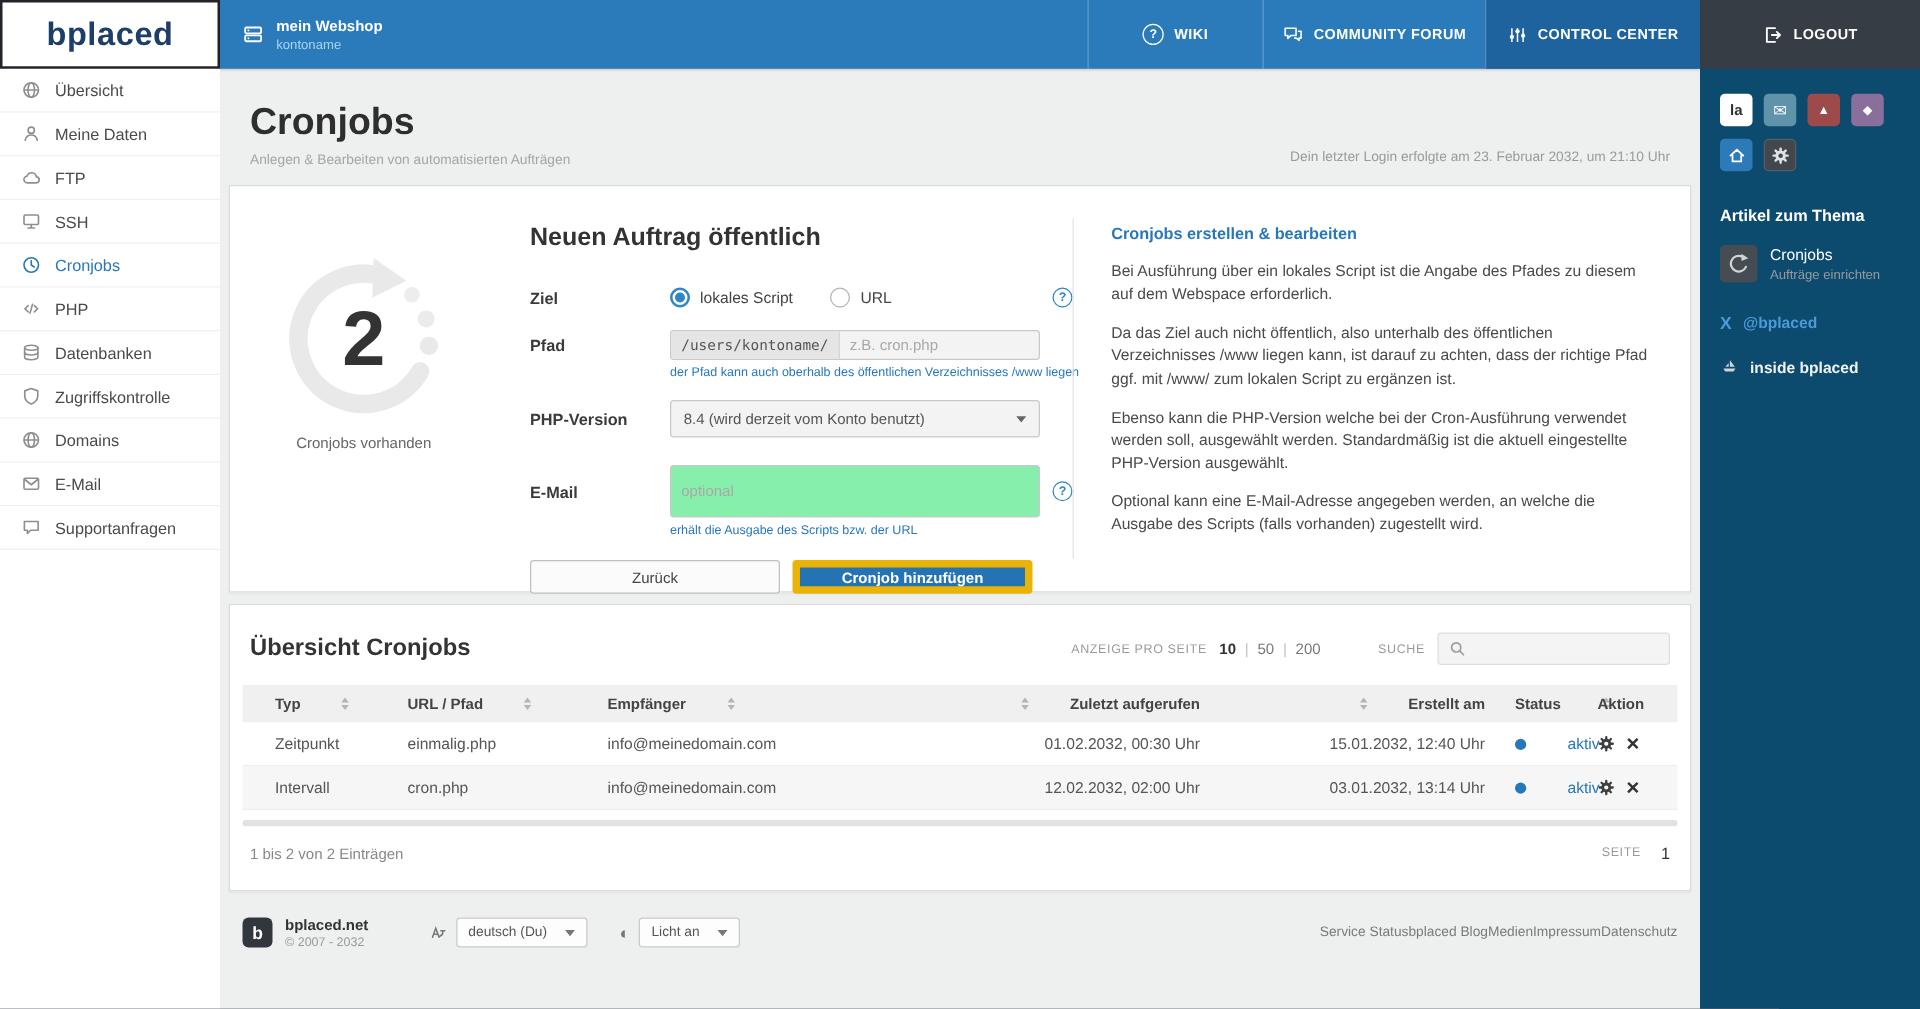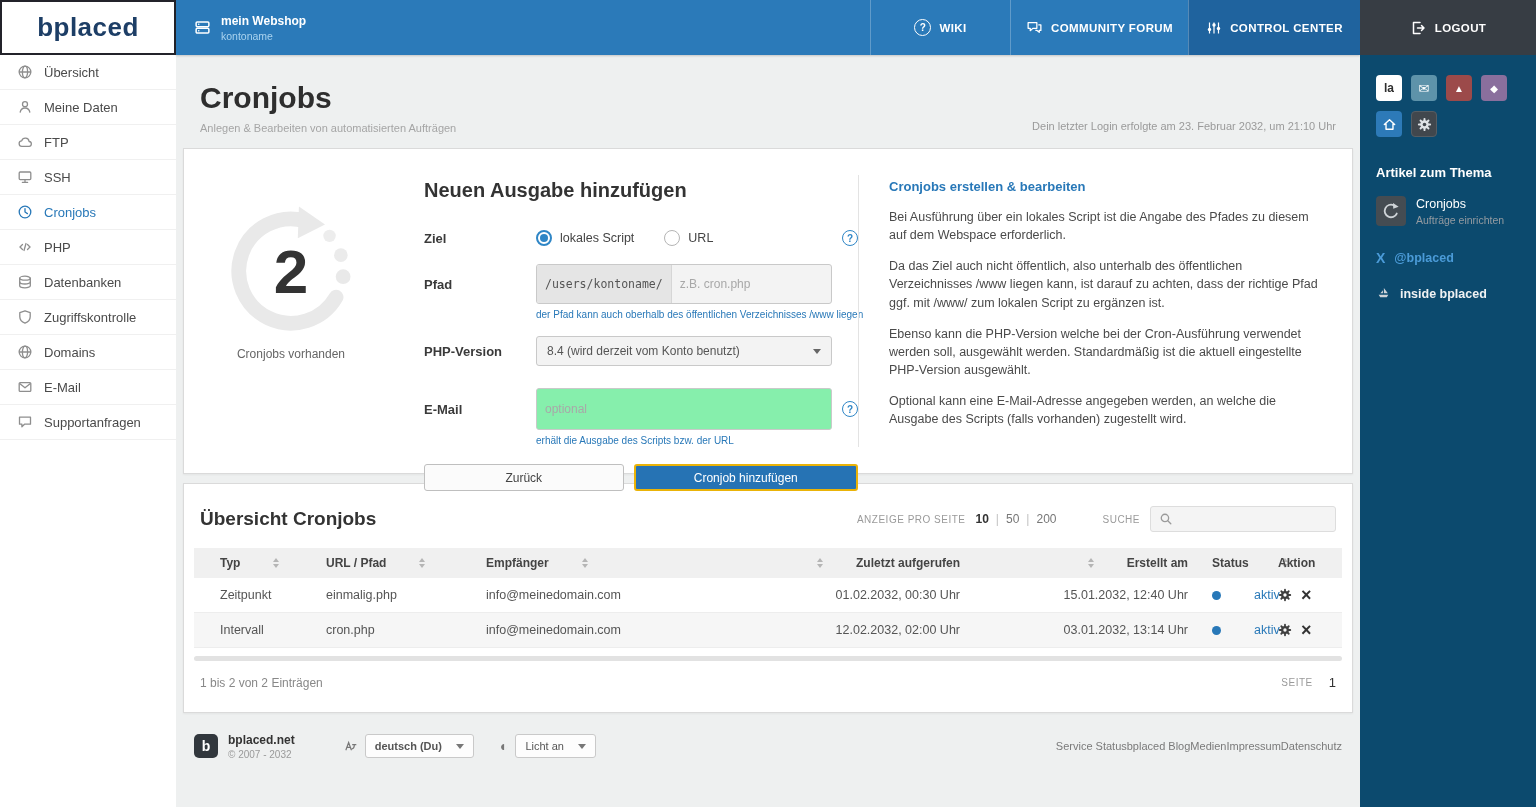--- a/index.html
+++ b/index.html
@@ -54,39 +54,39 @@
   .flabel { width:112px; font-size:13px; font-weight:bold; color:#3a3a3a; flex:0 0 112px; }
   .fctrl { width:296px; flex:0 0 296px; }
   .qmark { width:16px; height:16px; border:1.5px solid #2f86c6; border-radius:50%; color:#2f86c6;
            font-size:10px; font-weight:bold; display:flex; align-items:center; justify-content:center;
            margin-left:10px; cursor:pointer; flex:0 0 16px; }
   .radios { display:flex; gap:30px; align-items:center; }
   .radio-opt { display:flex; align-items:center; gap:8px; font-size:12.5px; color:#444; cursor:pointer; }
   .rdot { width:16px; height:16px; border-radius:50%; background:#fff; border:1px solid #b5b5b5; flex:0 0 16px; }
   .rdot.on { border:2px solid #2f86c6; position:relative; }
   .rdot.on::after { content:""; position:absolute; inset:2px; border-radius:50%; background:#2f86c6; }
-  .ig { display:flex; height:40px; border:1px solid #c9c9c9; border-radius:3px; overflow:hidden; background:#f3f3f3; }
+  .ig { display:flex; height:24px; border:1px solid #c9c9c9; border-radius:3px; overflow:hidden; background:#f3f3f3; }
   .ig-prefix { background:#e5e5e5; color:#555; font-family:"DejaVu Sans Mono",monospace; font-size:11.5px;
                display:flex; align-items:center; padding:0 8px; border-right:1px solid #d6d6d6; }
   .ig input, .inp { border:none; background:transparent; font-family:inherit; font-size:12px; color:#444;
                     padding:0 8px; outline:none; }
   .ig input { flex:1; min-width:0; }
   .inp { height:42px; border:1px solid #c9c9c9; border-radius:3px; background:#86efac; width:100%; }
   input::placeholder { color:#a8a8a8; }
   .selbox { height:30px; border:1px solid #c9c9c9; border-radius:3px; background:#f3f3f3; display:flex;
             align-items:center; padding:0 10px; font-size:12px; color:#555; cursor:pointer; }
   .caret { width:0; height:0; border-left:4px solid transparent; border-right:4px solid transparent;
            border-top:5px solid #666; margin-left:auto; }
   .fhint { margin:5px 0 0 112px; font-size:10px; color:#2878b8; cursor:pointer; white-space:nowrap; }
   .mb18 { margin-bottom:18px; } .mb4 { margin-bottom:4px; } .mb16 { margin-bottom:16px; } .mb22 { margin-bottom:22px; }
   .btn-row { display:flex; gap:10px; margin-top:18px; }
   button { font-family:inherit; cursor:pointer; }
   .btn { height:27px; border-radius:3px; font-size:12px; }
   .btn-back { width:200px; background:#fbfbfb; border:1px solid #bfbfbf; color:#444; }
-  .btn-submit { width:225px; background:#2673b4; border:2px solid #eab308; color:#fff; font-weight:normal; }
+  .btn-submit { width:192px; background:#2673b4; border:6px solid #eab308; color:#fff; font-weight:bold; }
 
   .help-panel { flex:1; border-left:1px solid #e3e3e3; margin:26px 0; padding:4px 26px 0 30px; min-width:0; }
   .help-panel h3 { font-size:13px; font-weight:bold; color:#2878b8; margin-bottom:14px; cursor:pointer; }
   .help-panel p { font-size:12.5px; color:#4a4a4a; line-height:1.45; margin-bottom:13px; }
 
   
   .table-head { display:flex; align-items:center; padding:22px 16px 16px; }
   .table-head h2 { font-size:19px; font-weight:bold; color:#333; }
   .thr-controls { margin-left:auto; display:flex; align-items:center; }
   .pp-label, .search-label, .seite-label { font-size:10px; color:#9a9a9a; letter-spacing:.5px; }
@@ -122,21 +122,21 @@
   .tsum-right { margin-left:auto; display:flex; align-items:center; gap:16px; }
   .seite-num { font-size:13px; color:#333; cursor:pointer; }
 
   
   .footer { display:flex; align-items:center; padding:0 18px; height:48px; gap:10px; }
   .f-logo { width:24px; height:24px; border-radius:5px; background:#31373d; color:#fff; font-weight:bold;
             font-size:14px; display:flex; align-items:center; justify-content:center; cursor:pointer; }
   .f-site { font-size:12px; font-weight:bold; color:#333; }
   .f-copy { font-size:10px; color:#9a9a9a; margin-top:2px; }
   .f-group { display:flex; align-items:center; gap:7px; }
-  .lang-group { margin-left:38px;font-weight:bold; } .theme-group { margin-left:16px; }
+  .lang-group { margin-left:38px; } .theme-group { margin-left:16px; }
   .dd { height:24px; background:#fdfdfd; border:1px solid #c9c9c9; border-radius:3px; display:flex;
         align-items:center; padding:0 9px; font-size:11px; color:#555; gap:14px; cursor:pointer; }
   .dd .caret { border-top-color:#777; margin-left:0; }
   .f-links { margin-left:auto; display:flex; }
   .flink { font-size:11px; color:#7a7a7a; cursor:pointer; }
   .theme-glyph { font-size:14px; color:#777; }
 
   
   .rsb { width:176px; flex:0 0 176px; background:#0c4a6e; color:#fff; display:flex; flex-direction:column; }
   .logout { height:55px; flex:0 0 55px; display:flex; align-items:center; justify-content:center; gap:9px;
@@ -336,21 +336,21 @@
               <circle cx="94" cy="29" r="5.5" fill="#ededed"></circle>
               <circle cx="104" cy="46" r="6" fill="#ebebeb"></circle>
               <circle cx="106" cy="65" r="6.5" fill="#e9e9e9"></circle>
             </svg>
             <div class="count-num">2</div>
           </div>
           <div class="count-label">Cronjobs vorhanden</div>
         </div>
 
         <div class="form-panel">
-          <h2>Neuen Ausgabe hinzufügen</h2>
+          <h2>Neuen Auftrag öffentlich</h2>
 
           <div class="frow mb18">
             <span class="flabel">Ziel</span>
             <span class="fctrl">
               <span class="radios">
                 <label class="radio-opt">
                   <span class="rdot on"></span>
                   <span>lokales Script</span>
                 </label>
                 <label class="radio-opt">

